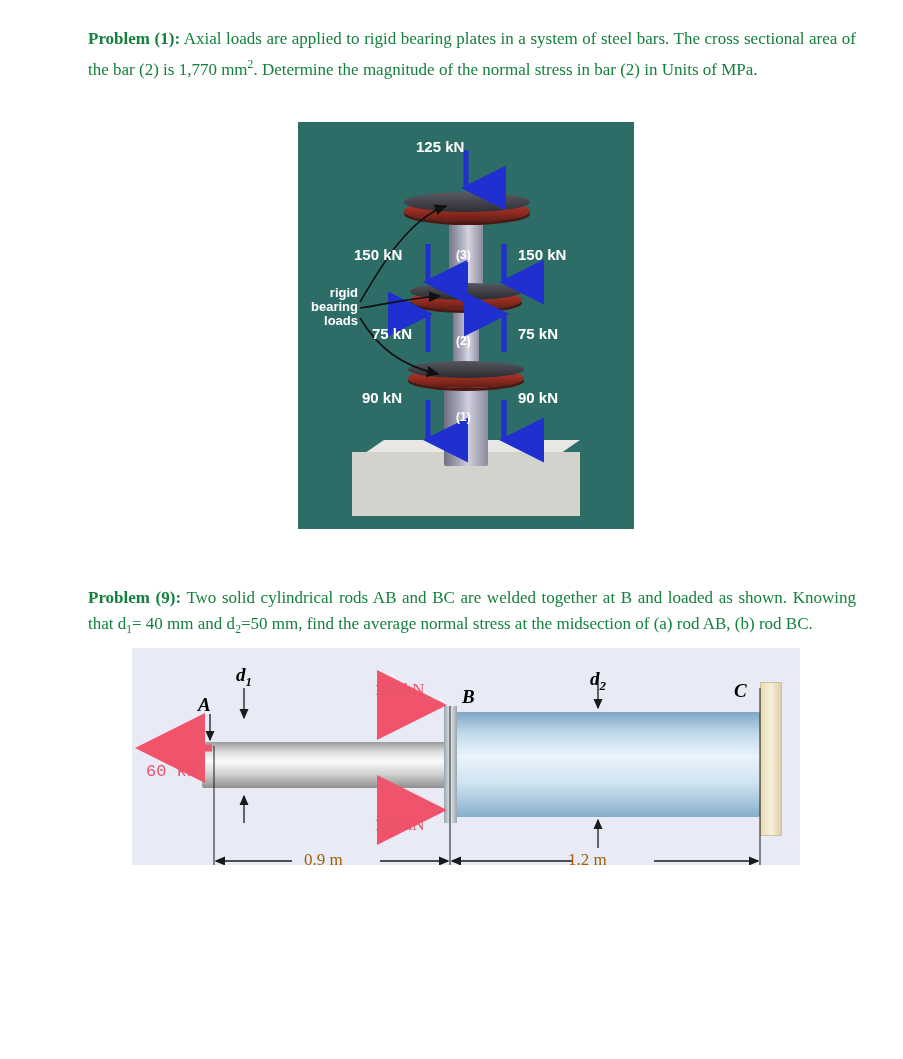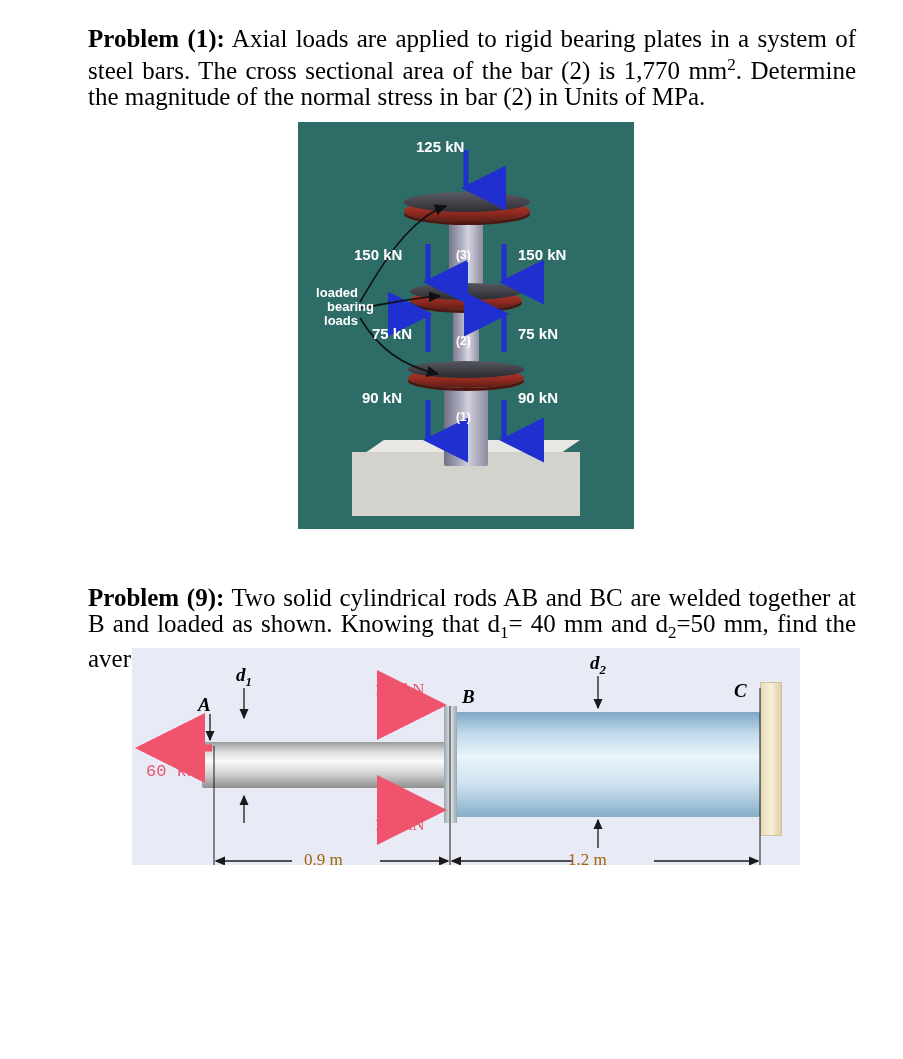--- a/index.html
+++ b/index.html
@@ -18,25 +18,25 @@
   .page {
     position: relative;
     width: 903px;
     height: 1059px;
   }
 
   
   .prob-text {
     position: absolute;
     font-family: "Liberation Serif", serif;
-    font-size: 25px;
+    font-size: 17px;
     line-height: 26px;
     text-align: justify;
     text-justify: inter-word;
-    color: #000000;
+    color: #15803d;
   }
   .prob-text b { font-weight: bold; }
   #prob1-text { left: 88px; top: 26px; width: 768px; }
   #prob2-text { left: 88px; top: 585px; width: 768px; }
   sup.small { font-size: 0.68em; vertical-align: super; }
   sub.small { font-size: 0.68em; vertical-align: sub; }
 
   
   #fig1 {
     position: absolute;
@@ -225,22 +225,22 @@
     </svg>
 
     <div class="lbl" style="left:118px; top:16px;">125 kN</div>
     <div class="lbl" style="left:56px; top:124px;">150 kN</div>
     <div class="lbl" style="left:220px; top:124px;">150 kN</div>
     <div class="lbl" style="left:74px; top:203px;">75 kN</div>
     <div class="lbl" style="left:220px; top:203px;">75 kN</div>
     <div class="lbl" style="left:64px; top:267px;">90 kN</div>
     <div class="lbl" style="left:220px; top:267px;">90 kN</div>
 
-    <div class="lbl small" style="left:0px; top:164px; width:60px;">loaded</div>
-    <div class="lbl small" style="left:0px; top:178px; width:60px;padding-left:16px;">bearing</div>
+    <div class="lbl small" style="left:0px; top:164px; width:60px;">rigid</div>
+    <div class="lbl small" style="left:0px; top:178px; width:60px;">bearing</div>
     <div class="lbl small" style="left:0px; top:192px; width:60px;">loads</div>
 
     <div class="barlbl" style="left:158px; top:126px;">(3)</div>
     <div class="barlbl" style="left:158px; top:212px;">(2)</div>
     <div class="barlbl" style="left:158px; top:288px;">(1)</div>
   </div>
 
   <div class="prob-text" id="prob2-text">
     <b>Problem (9):</b><span> Two solid cylindrical rods AB and BC are welded together at B and loaded as shown. Knowing that d</span><sub class="small">1</sub><span>= 40 mm and d</span><sub class="small">2</sub><span>=50 mm, find the average normal stress at the midsection of (a) rod AB, (b) rod BC.</span>
   </div>
@@ -286,21 +286,21 @@
       <line x1="628" y1="40" x2="628" y2="222" stroke="#1a1a1a" stroke-width="1"></line>
 
       <line x1="84" y1="213" x2="160" y2="213" stroke="#1a1a1a" stroke-width="1.3" marker-start="url(#thinarrowstart)"></line>
       <line x1="248" y1="213" x2="316" y2="213" stroke="#1a1a1a" stroke-width="1.3" marker-end="url(#thinarrow)"></line>
 
       <line x1="320" y1="213" x2="440" y2="213" stroke="#1a1a1a" stroke-width="1.3" marker-start="url(#thinarrowstart)"></line>
       <line x1="522" y1="213" x2="626" y2="213" stroke="#1a1a1a" stroke-width="1.3" marker-end="url(#thinarrow)"></line>
     </svg>
 
     <div class="lbl ital" style="left:104px; top:16px;"><span>d</span><sub class="small">1</sub></div>
-    <div class="lbl ital" style="left:458px; top:4px;"><span>d</span><sub class="small">2</sub></div>
+    <div class="lbl ital" style="left:458px; top:20px;"><span>d</span><sub class="small">2</sub></div>
 
     <div class="lbl ital" style="left:66px; top:46px;">A</div>
     <div class="lbl ital" style="left:330px; top:38px;">B</div>
     <div class="lbl ital" style="left:602px; top:32px;">C</div>
 
     <div class="lbl red" style="left:14px; top:114px;font-family:Liberation Mono, monospace;">60 kN</div>
     <div class="lbl red" style="left:242px; top:32px;">125 kN</div>
     <div class="lbl red" style="left:242px; top:167px;">125 kN</div>
 
     <div class="lbl dim" style="left:172px; top:202px;">0.9 m</div>

